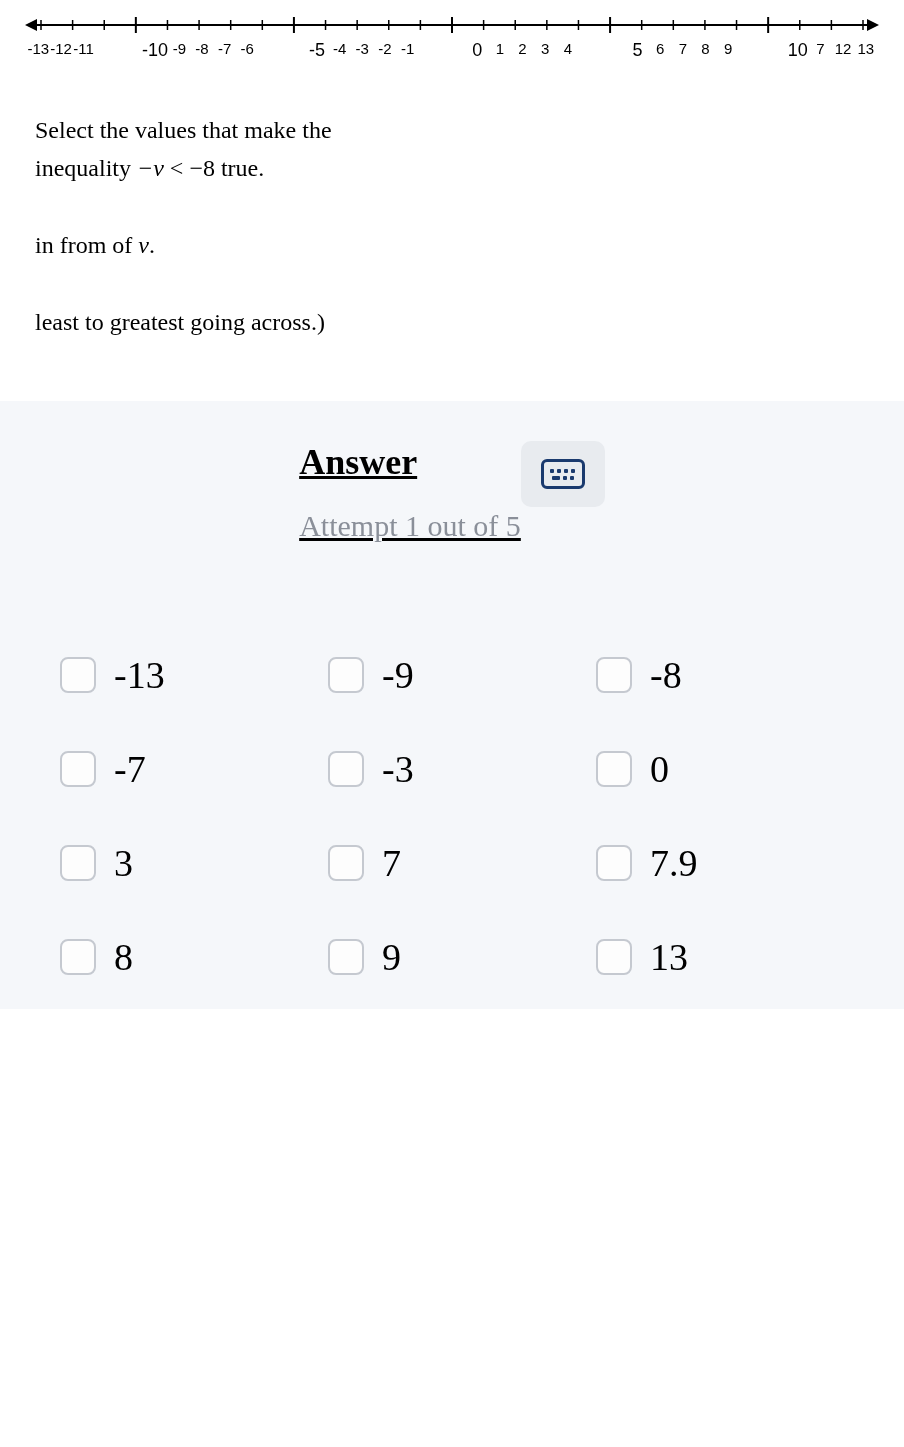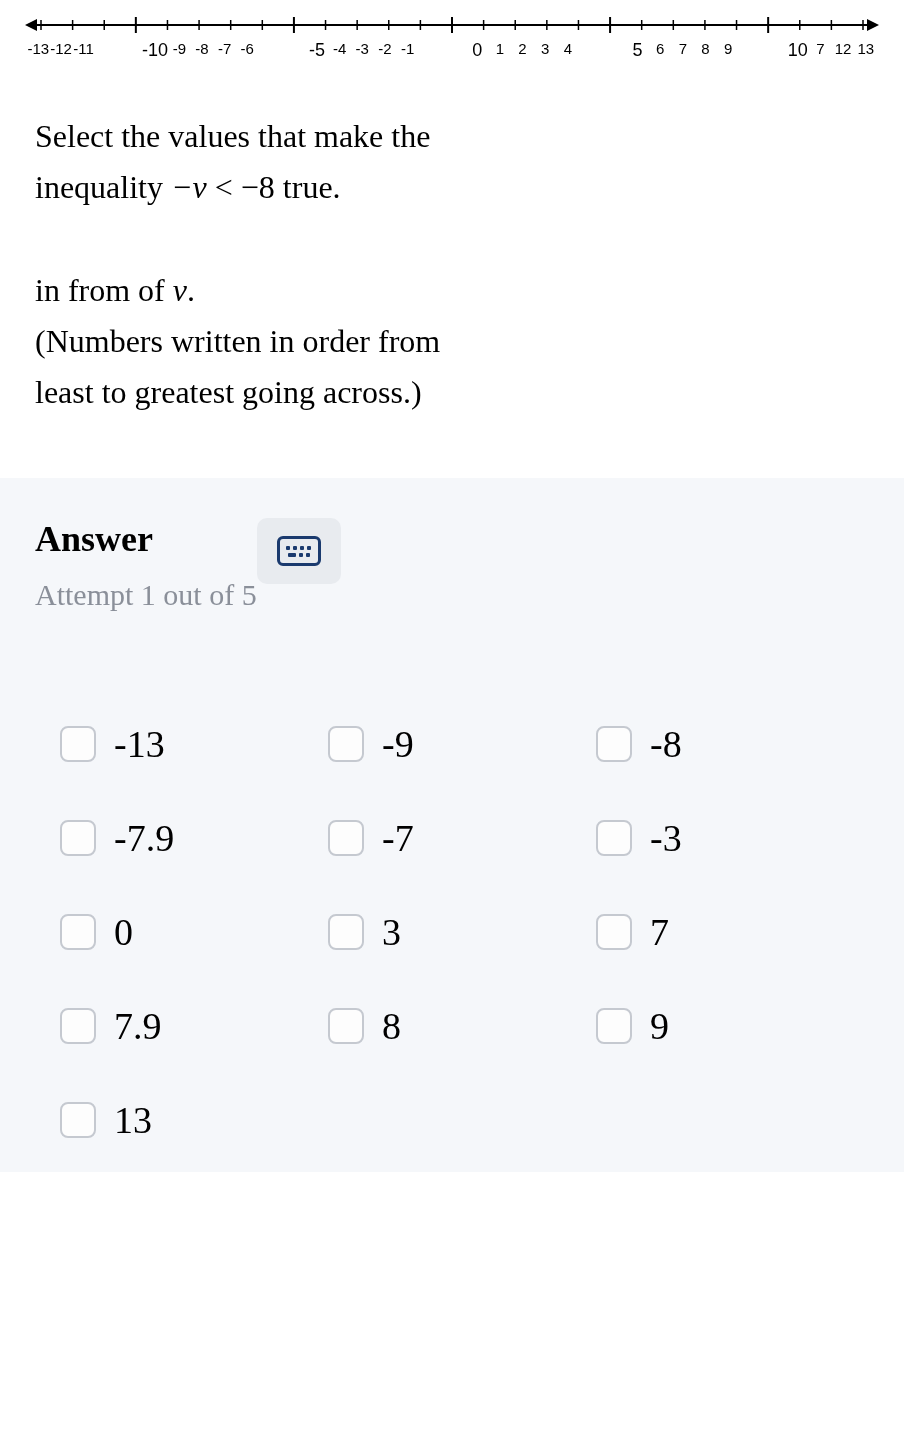--- a/index.html
+++ b/index.html
@@ -31,36 +31,37 @@
       flex: 1;
       text-align: center;
       font-family: Arial, sans-serif;
     }
     .tick-label.major {
       font-size: 18px;
       margin-left: 47px;
     }
     .question-text {
       padding: 20px 35px 60px 35px;
-      font-size: 32px;
+      font-size: 24px;
       line-height: 1.6;
       color: #000;
     }
     .math-var {
       font-style: italic;
     }
     .answer-section {
       background: #f5f7fa;
       padding: 40px 35px 30px 35px;
       position: relative;
     }
     .answer-header {
       display: flex;
-      justify-content: flex-start;
+      justify-content: center;
       align-items: flex-start;
+      text-decoration: underline;
     }
     .answer-title {
       font-size: 36px;
       font-weight: bold;
       color: #000;
     }
     .keypad-button {
       background: #e8ebef;
       border-radius: 10px;
       padding: 18px 20px;
@@ -93,21 +94,21 @@
     }
     .keypad-dash {
       width: 8px;
       height: 4px;
       background: #1a3a6e;
       border-radius: 1px;
     }
     .attempt-text {
       font-size: 30px;
       color: #8a8f99;
-      margin-top: 18px;
+      margin-top: 26px;
     }
     .options-grid {
       display: grid;
       grid-template-columns: repeat(3, 1fr);
       gap: 50px 20px;
       margin-top: 110px;
       padding: 0 25px;
     }
     .option-item {
       display: flex;
@@ -195,21 +196,21 @@
       <div class="tick-label">12</div>
       <div class="tick-label">13</div>
     </div>
 </div>
 
 <div class="question-text">
   <span>Select the values that make the</span><br>
   <span>inequality </span><span class="math-var">−v</span><span> &lt; </span><span>−8</span><span> true.</span><br>
   <br>
   <span>in from of </span><span class="math-var">v</span><span>.</span><br>
-  <span>(Numbers written in order from</span><br>
+  <br>
   <span>least to greatest going across.)</span>
 </div>
 
 <div class="answer-section">
   <div class="answer-header">
     <div>
       <div class="answer-title">Answer</div>
       <div class="attempt-text">Attempt 1 out of 5</div>
     </div>
     <div class="keypad-button">
@@ -236,24 +237,20 @@
       <div class="option-item">
         <div class="checkbox"></div>
         <div class="option-label">-9</div>
       </div>
       <div class="option-item">
         <div class="checkbox"></div>
         <div class="option-label">-8</div>
       </div>
       <div class="option-item">
         <div class="checkbox"></div>
-        <div class="option-label">-7.9</div>
-      </div>
-      <div class="option-item">
-        <div class="checkbox"></div>
         <div class="option-label">-7</div>
       </div>
       <div class="option-item">
         <div class="checkbox"></div>
         <div class="option-label">-3</div>
       </div>
       <div class="option-item">
         <div class="checkbox"></div>
         <div class="option-label">0</div>
       </div>

